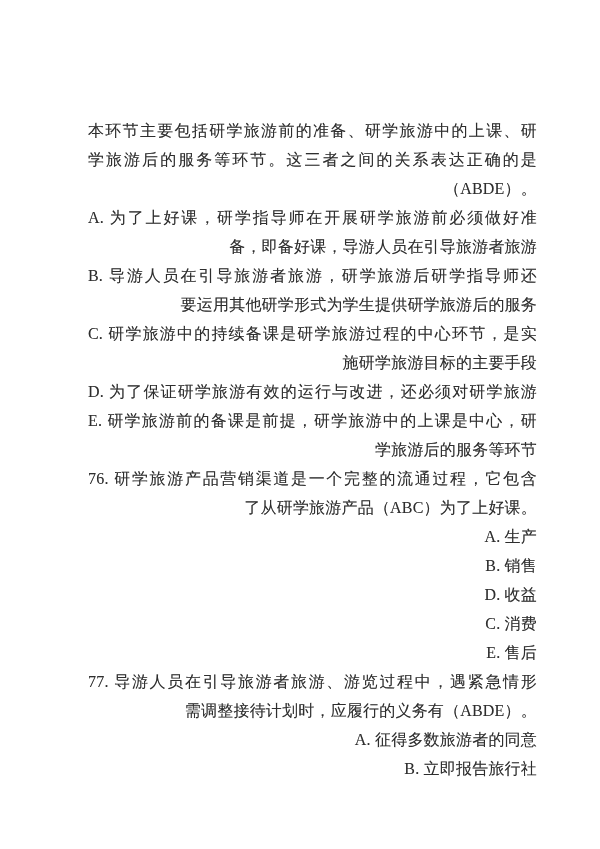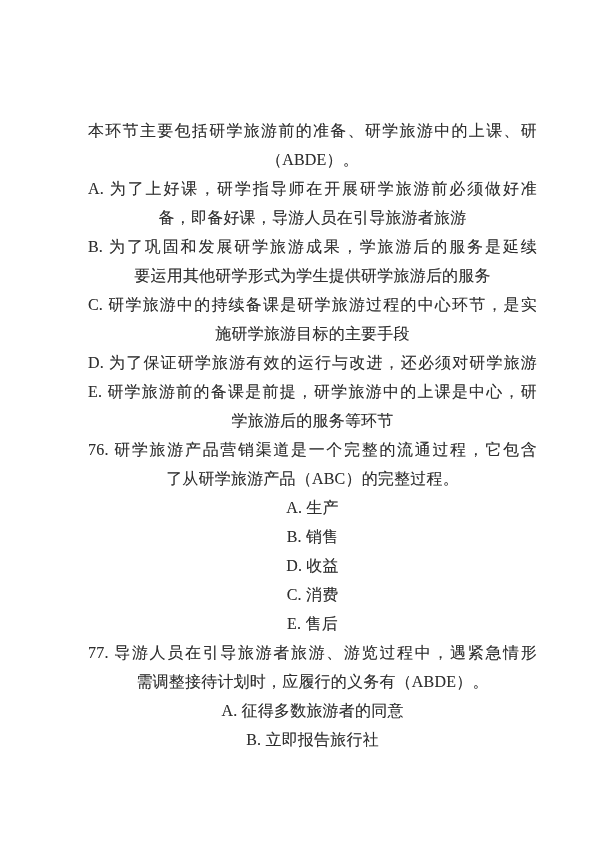--- a/index.html
+++ b/index.html
@@ -26,49 +26,50 @@
     top: 76px;
     width: 449px;
   }
   .line {
     height: 29px;
     line-height: 29px;
     font-size: 16px;
     color: #2e2e2e;
     font-family: "Liberation Serif", "DejaVu Serif", serif;
     letter-spacing: 0.2px;
-    text-align: center;
+    text-align: right;
     text-shadow: 0 0 0.5px rgba(46, 46, 46, 0.35);
     white-space: nowrap;
   }
   .line.j {
     white-space: normal;
     text-align: justify;
     text-align-last: justify;
     text-justify: distribute;
   }
 </style>
 </head>
 <body>
 
 <div class="page">
   <div class="textblock">
     <div class="line j">本环节主要包括研学旅游前的准备、研学旅游中的上课、研</div>
+    <div class="line j">学旅游后的服务等环节。这三者之间的关系表达正确的是</div>
     <div class="line">（ABDE）。</div>
     <div class="line j">A. 为了上好课，研学指导师在开展研学旅游前必须做好准</div>
     <div class="line">备，即备好课，导游人员在引导旅游者旅游</div>
-    <div class="line j">B. 为了巩固和发展研学旅游成果，学旅游后的服务是延续</div>
+    <div class="line j">B. 导游人员在引导旅游者旅游，研学旅游后研学指导师还</div>
     <div class="line">要运用其他研学形式为学生提供研学旅游后的服务</div>
     <div class="line j">C. 研学旅游中的持续备课是研学旅游过程的中心环节，是实</div>
     <div class="line">施研学旅游目标的主要手段</div>
     <div class="line j">D. 为了保证研学旅游有效的运行与改进，还必须对研学旅游</div>
     <div class="line j">E. 研学旅游前的备课是前提，研学旅游中的上课是中心，研</div>
     <div class="line">学旅游后的服务等环节</div>
     <div class="line j">76. 研学旅游产品营销渠道是一个完整的流通过程，它包含</div>
-    <div class="line">了从研学旅游产品（ABC）的完整过程。</div>
+    <div class="line">了从研学旅游产品（ABC）为了上好课。</div>
     <div class="line">A. 生产</div>
     <div class="line">B. 销售</div>
     <div class="line">D. 收益</div>
     <div class="line">C. 消费</div>
     <div class="line">E. 售后</div>
     <div class="line j">77. 导游人员在引导旅游者旅游、游览过程中，遇紧急情形</div>
     <div class="line">需调整接待计划时，应履行的义务有（ABDE）。</div>
     <div class="line">A. 征得多数旅游者的同意</div>
     <div class="line">B. 立即报告旅行社</div>
   </div>

